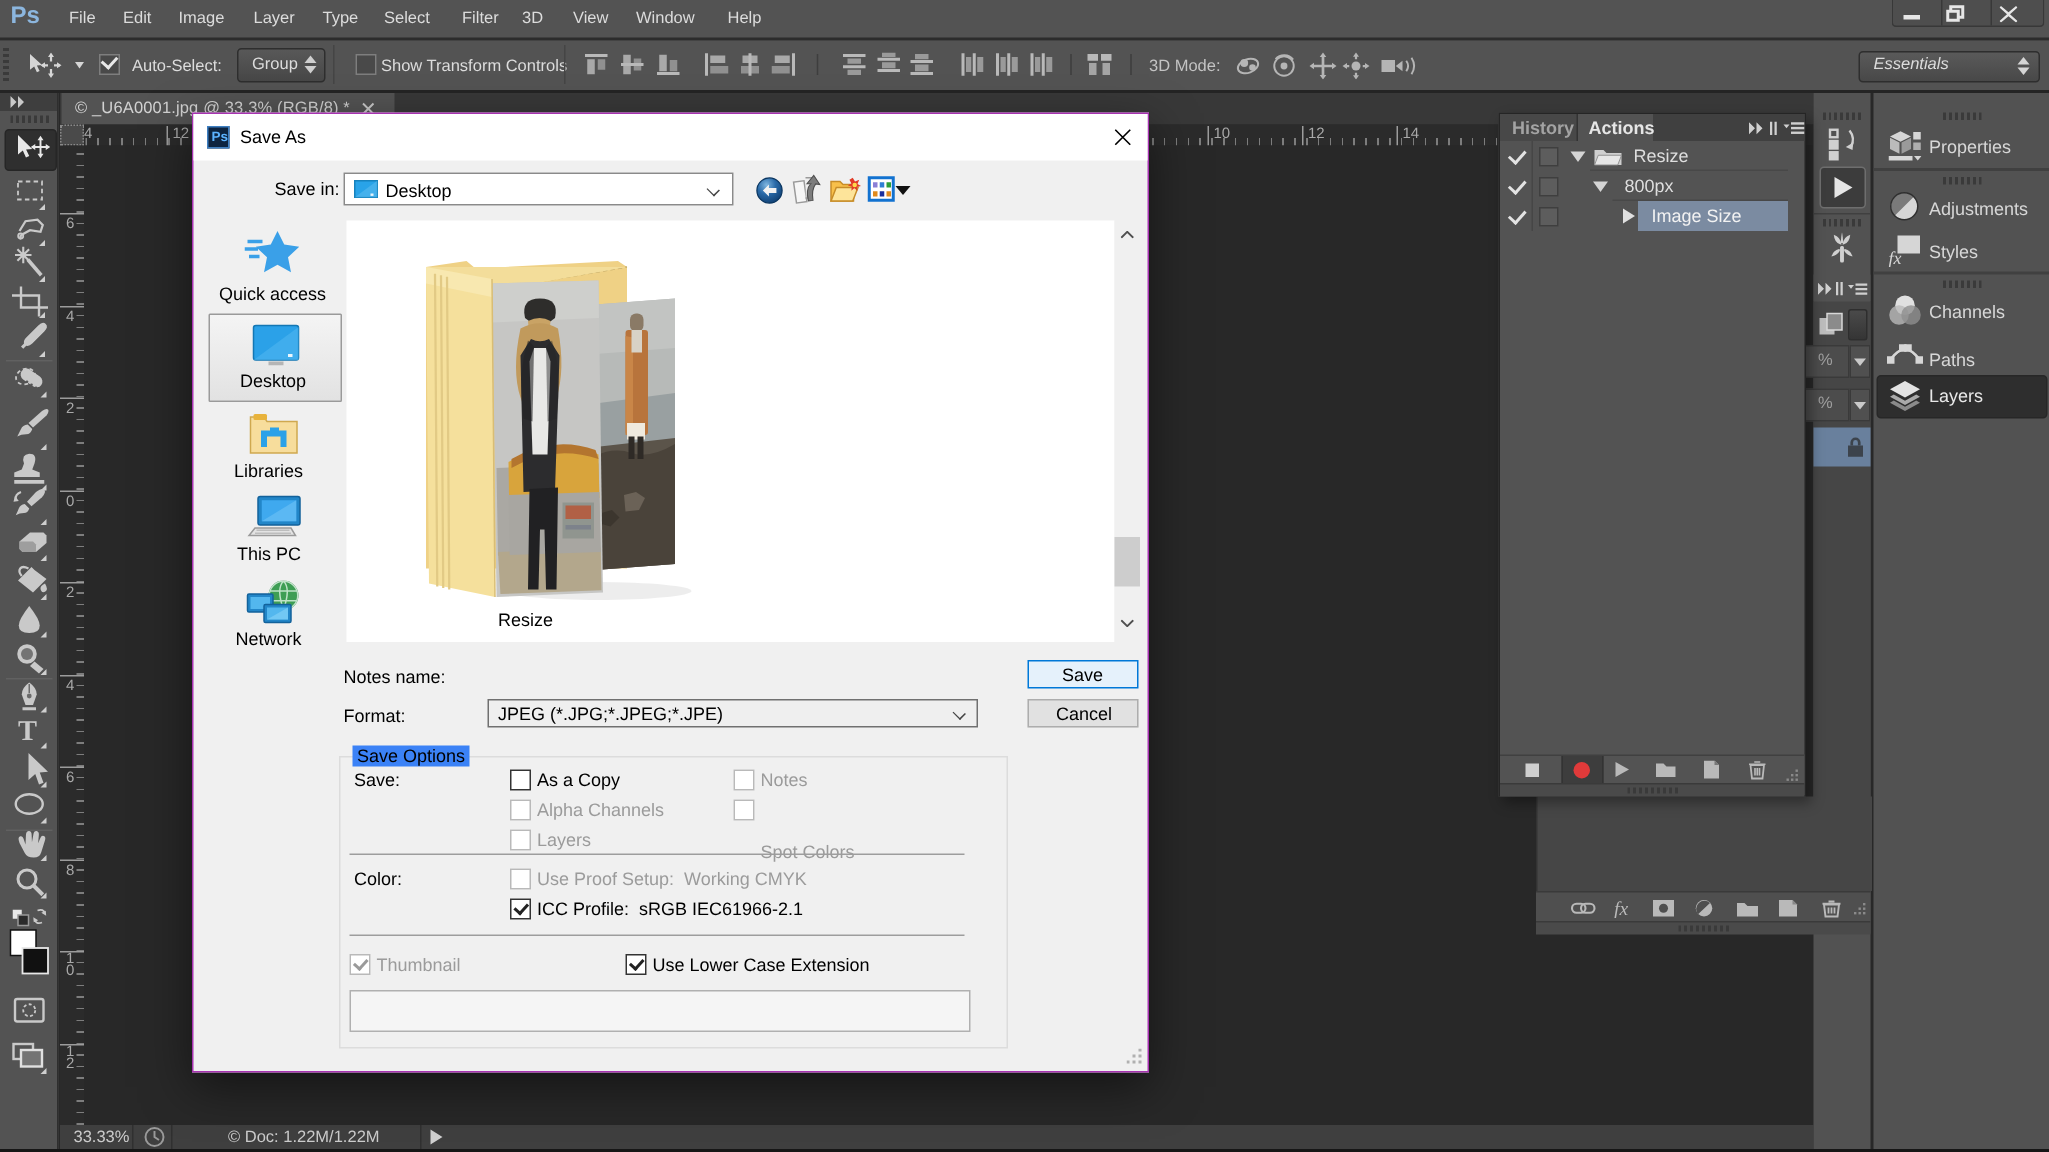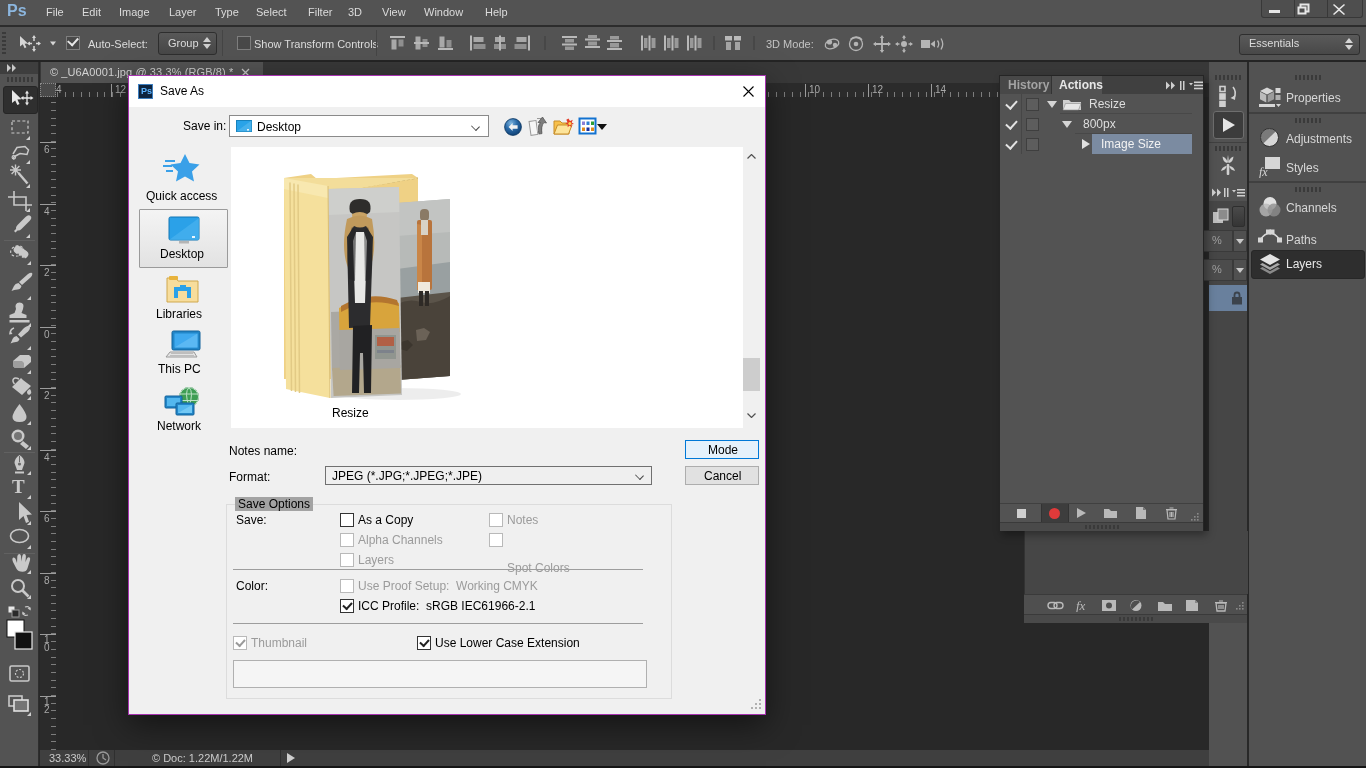--- a/index.html
+++ b/index.html
@@ -148,21 +148,21 @@
         <path d="M60 1 L57.8 4 L62.2 4 Z M60 19 L57.8 16 L62.2 16 Z M51 10 L54 7.8 L54 12.2 Z M69 10 L66 7.8 L66 12.2 Z" fill="#b5b5b5" stroke="none"></path>
       <circle cx="82" cy="10" r="3" fill="#b5b5b5" stroke="none"></circle>
         <path d="M82 2.5 L82 5.5 M82 14.5 L82 17.5 M74.5 10 L77.5 10 M86.5 10 L89.5 10" stroke-width="1.5"></path>
         <path d="M82 1 L80 3.8 L84 3.8 Z M82 19 L80 16.2 L84 16.2 Z M73 10 L76 8 L76 12 Z M91 10 L88 8 L88 12 Z" fill="#b5b5b5" stroke="none"></path>
       <rect x="99" y="6" width="9" height="8" fill="#b5b5b5" stroke="none"></rect>
         <path d="M108.5 10 L113 6.5 L113 13.5 Z" fill="#b5b5b5" stroke="none"></path>
         <path d="M115.5 6.5 Q118 10 115.5 13.5 M119 4.5 Q122.5 10 119 15.5"></path>
     </g>
   </svg>
   <div class="abs" style="left:1239px;top:7px;width:119px;height:19px;background:linear-gradient(#5a5a5a,#484848);border:1px solid #2e2e2e;border-radius:3px;">
-    <span class="abs ptxt" style="left:9px;top:2px;">Essentials</span>
+    <span class="abs ptxt" style="left:9px;top:2px;font-style:italic;">Essentials</span>
     <div class="abs" style="right:6px;top:3px;width:0;height:0;border-left:4px solid transparent;border-right:4px solid transparent;border-bottom:5px solid #d5d5d5;"></div>
     <div class="abs" style="right:6px;top:10px;width:0;height:0;border-left:4px solid transparent;border-right:4px solid transparent;border-top:5px solid #d5d5d5;"></div>
   </div>
 </div>
 
 <div class="abs" style="left:40px;top:62px;width:1169px;height:21px;background:#383838;">
   <div class="abs" style="left:1px;top:0;width:222px;height:21px;background:#535353;">
     <span class="abs" style="left:9px;top:4px;font-size:11px;color:#d2d2d2;white-space:nowrap;letter-spacing:.1px;">© _U6A0001.jpg @ 33.3% (RGB/8) *</span>
     <svg class="abs" style="left:200px;top:6px;" width="9" height="9" viewBox="0 0 9 9">
         <path d="M1 1 L8 8 M8 1 L1 8" stroke="#c9c9c9" stroke-width="1.3"></path>
@@ -746,34 +746,34 @@
         <path d="M0.5 4.5 L4.5 0.5 L8.5 4.5" fill="none" stroke="#505050" stroke-width="1.2"></path>
       </svg>
     <div class="abs" style="left:0;top:211px;width:17px;height:33px;background:#cdcdcd;"></div>
     <svg class="abs" style="left:4px;top:266px;" width="9" height="5" viewBox="0 0 9 5">
         <path d="M0.5 0.5 L4.5 4.5 L8.5 0.5" fill="none" stroke="#505050" stroke-width="1.2"></path>
       </svg>
   </div>
 
   <span class="dlbl" style="left:100px;top:368px;">Notes name:</span>
   <div class="abs" style="left:556px;top:364px;width:74px;height:19px;background:#e5f1fb;border:1px solid #0078d7;box-sizing:border-box;">
-    <span class="abs" style="left:22px;top:1.5px;font-size:12px;color:#000;">Mode</span>
+    <span class="abs" style="left:22px;top:1.5px;font-size:12px;color:#000;">Save</span>
   </div>
 
   <span class="dlbl" style="left:100px;top:394px;">Format:</span>
   <div class="abs" style="left:196px;top:390px;width:327px;height:19px;background:#efefef;border:1px solid #707070;box-sizing:border-box;">
     <span class="abs" style="left:6px;top:1.5px;font-size:12px;color:#000;">JPEG (*.JPG;*.JPEG;*.JPE)</span>
     <span class="chev" style="right:7px;top:5px;"></span>
   </div>
   <div class="abs" style="left:556px;top:390px;width:74px;height:19px;background:#e1e1e1;border:1px solid #adadad;box-sizing:border-box;">
     <span class="abs" style="left:18px;top:1.5px;font-size:12px;color:#000;">Cancel</span>
   </div>
 
   <div class="abs" style="left:97px;top:428px;width:444px;height:193px;border:1px solid #dcdcdc;"></div>
-  <span class="dlbl" style="left:106px;top:421px;background:#a3a3a3;padding:0 3px;">Save Options</span>
+  <span class="dlbl" style="left:106px;top:421px;background:#3b82f6;padding:0 3px;">Save Options</span>
   <span class="dlbl" style="left:107px;top:437px;">Save:</span>
   <div class="wcb" style="left:211px;top:437px;"></div>
     <span class="dlbl" style="left:229px;top:437px;">As a Copy</span>
   <div class="wcb dis" style="left:360px;top:437px;"></div>
     <span class="glbl" style="left:378px;top:437px;">Notes</span>
   <div class="wcb dis" style="left:211px;top:457px;"></div>
     <span class="glbl" style="left:229px;top:457px;text-align:center;">Alpha Channels</span>
   <div class="wcb dis" style="left:360px;top:457px;"></div>
     <span class="glbl" style="left:378px;top:457px;margin-top:28px;">Spot Colors</span>
   <div class="wcb dis" style="left:211px;top:477px;"></div>

